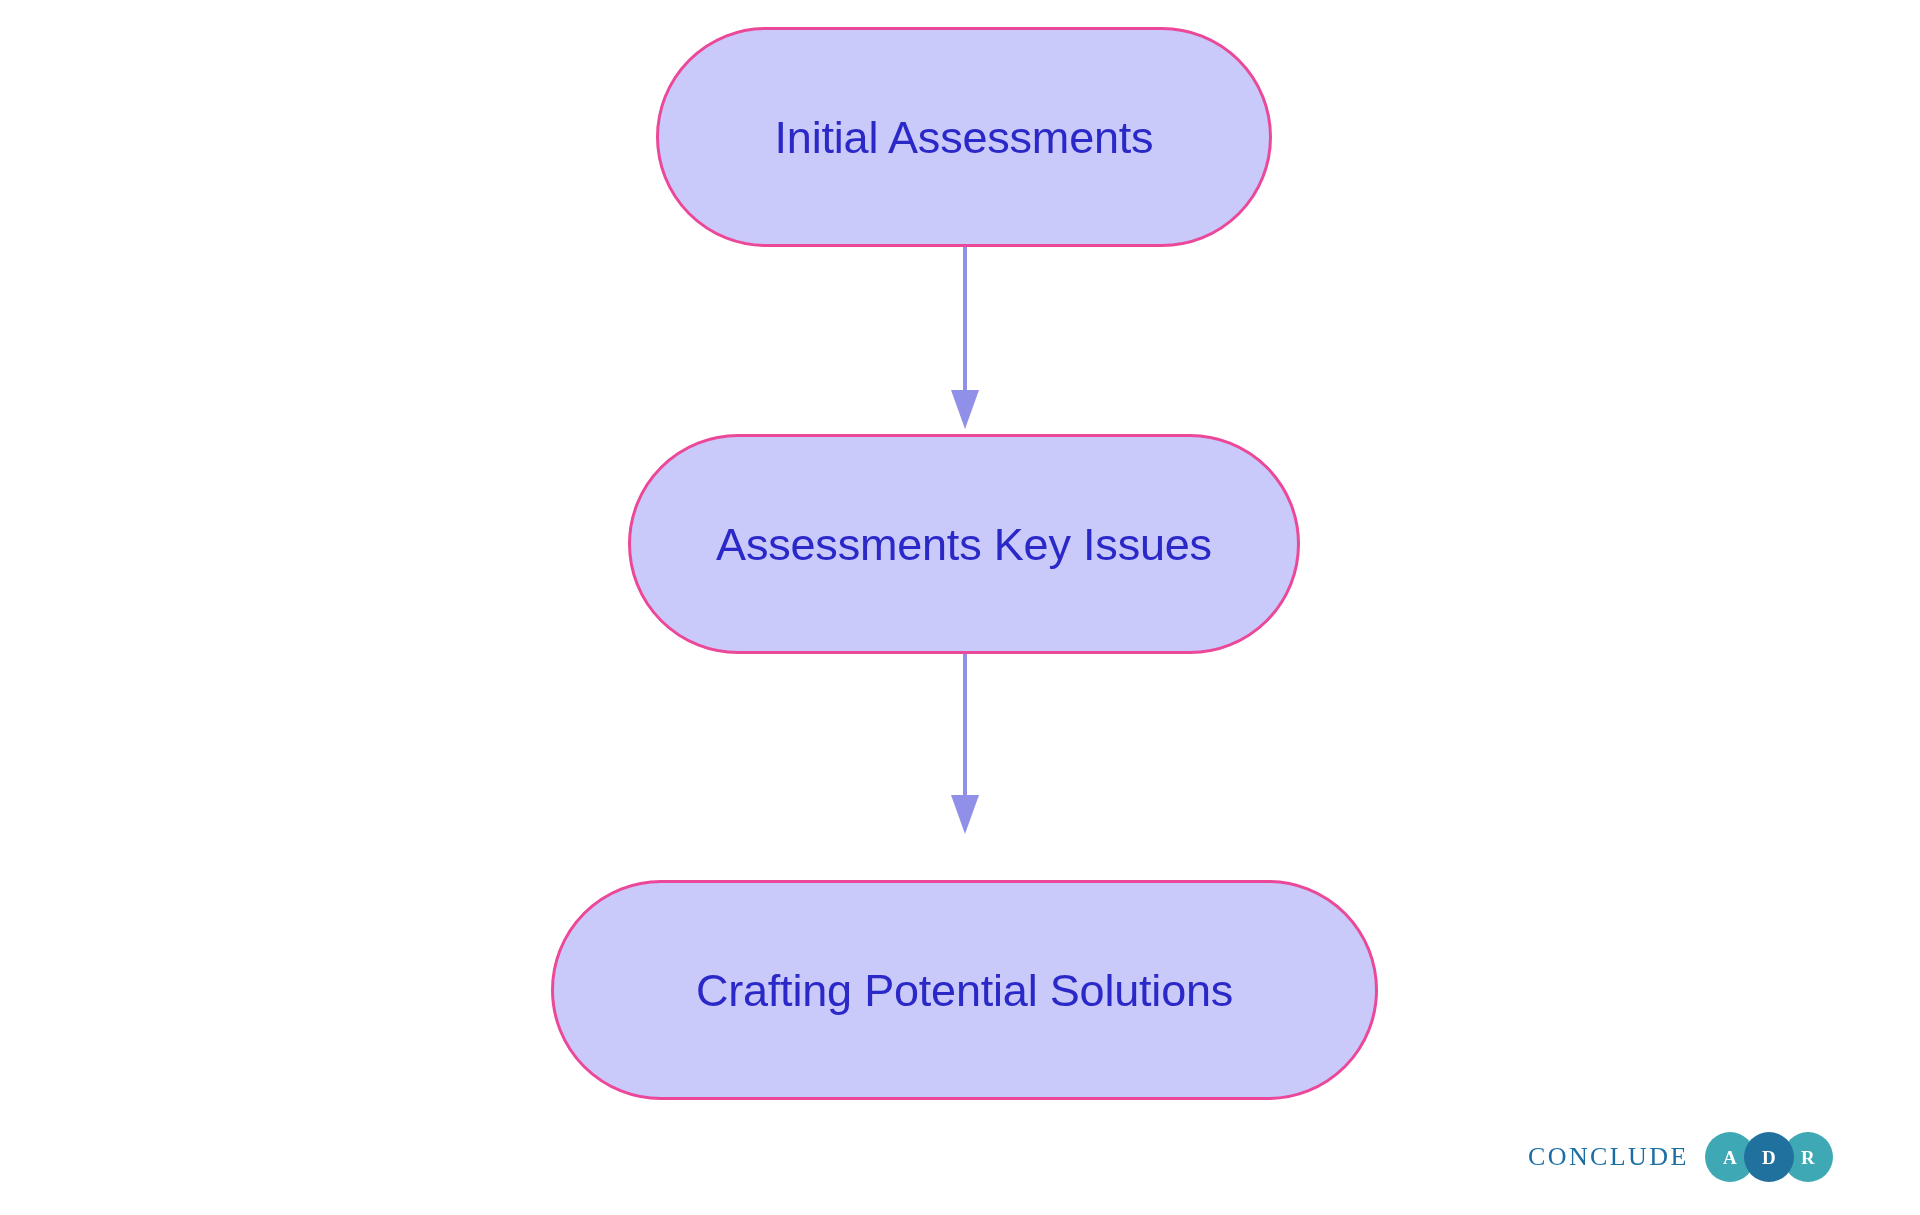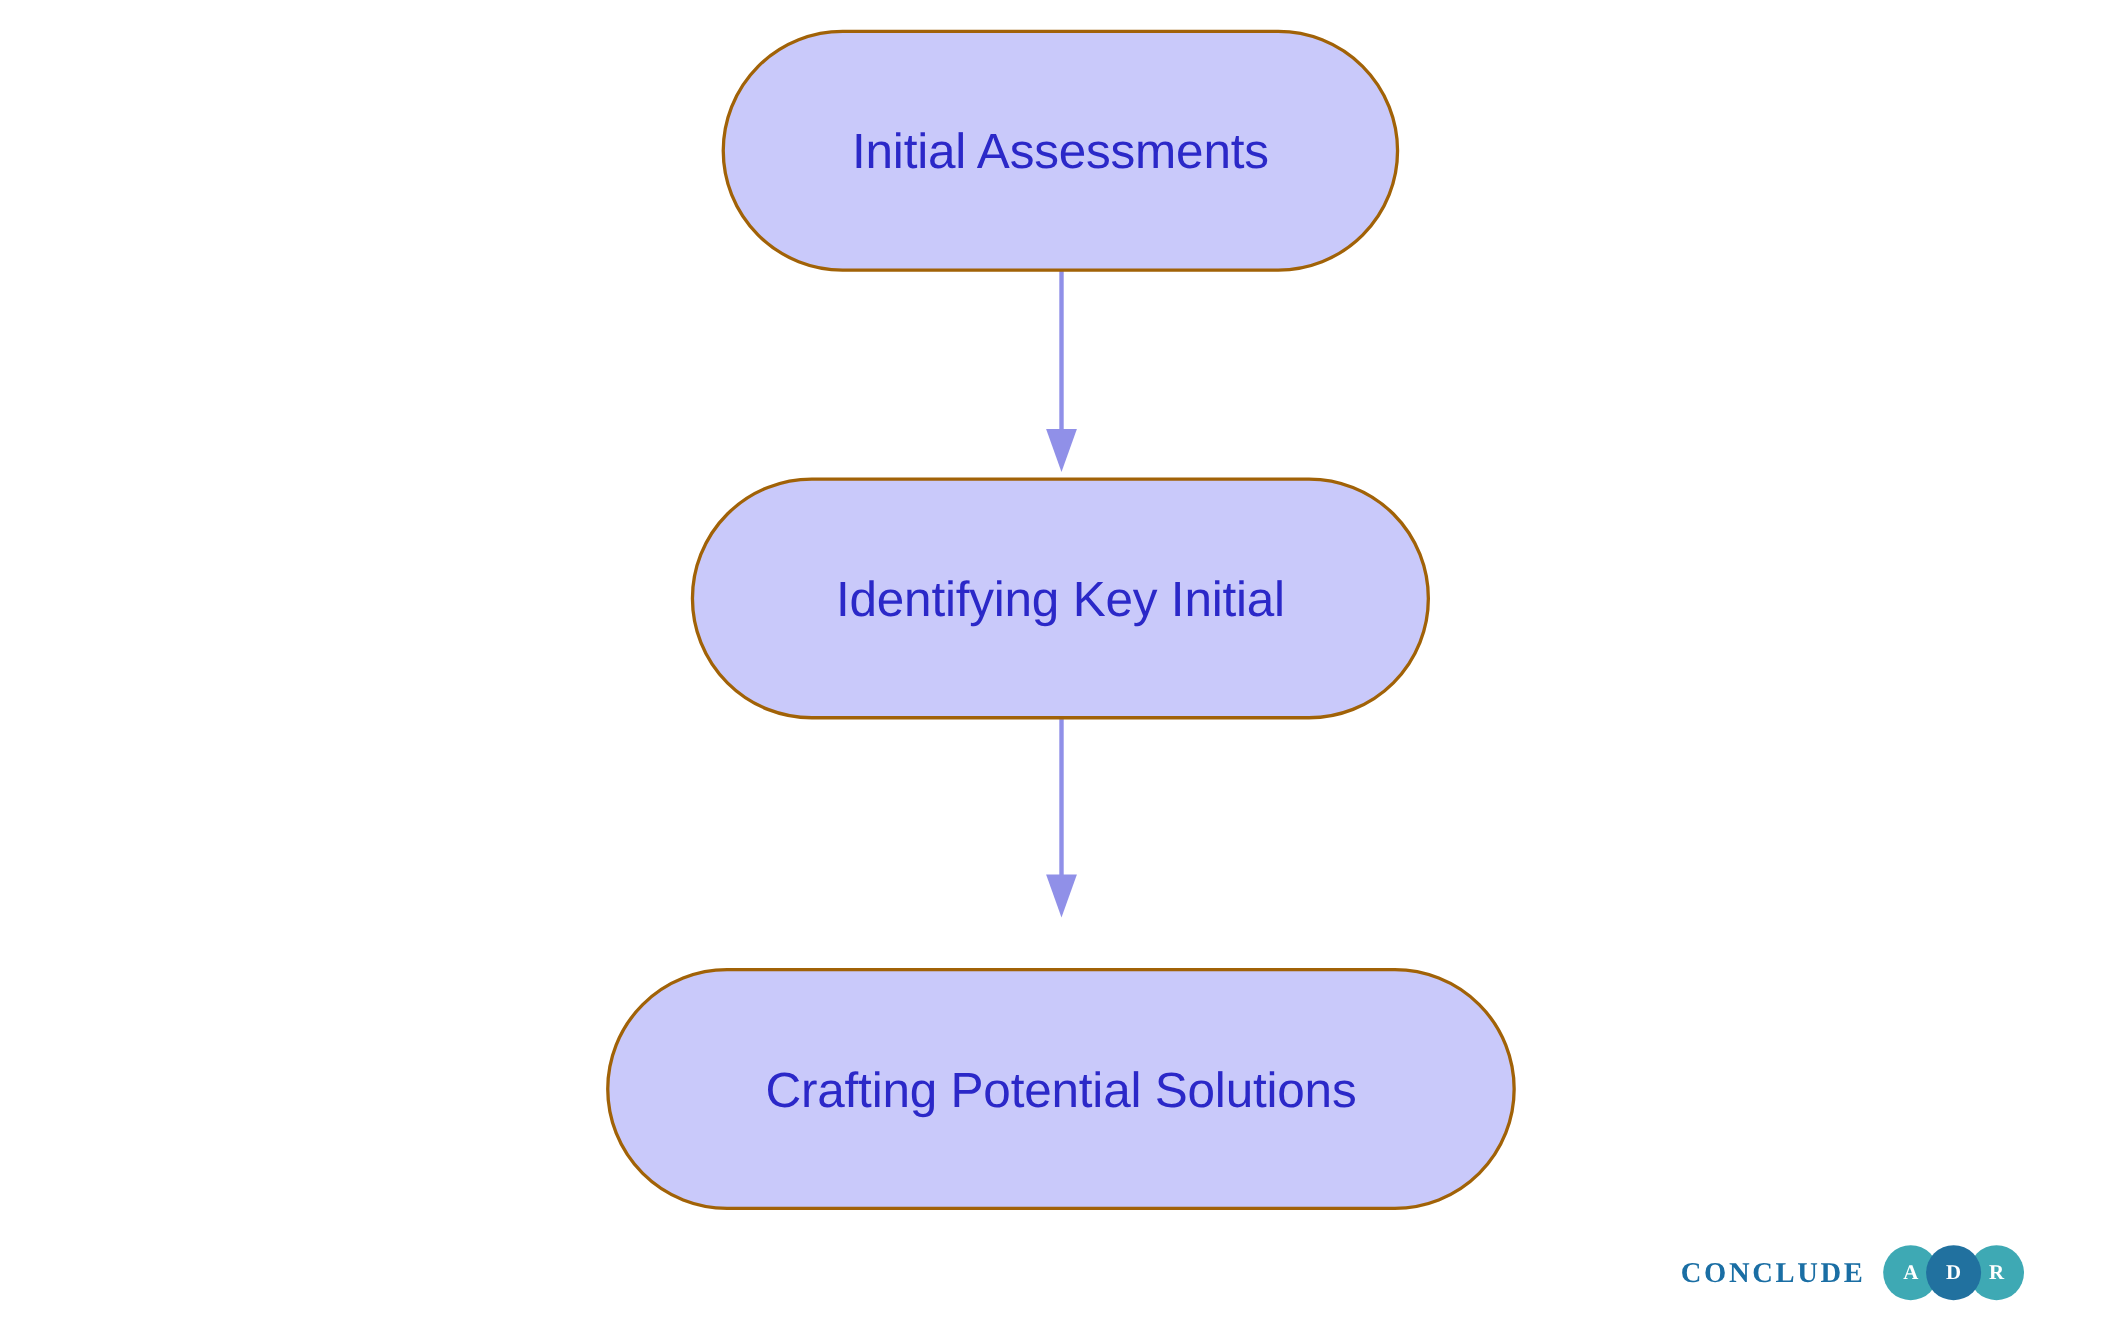--- a/index.html
+++ b/index.html
@@ -23,21 +23,21 @@
   }
 
   
   .flow-node {
     position: absolute;
     box-sizing: border-box;
     display: flex;
     align-items: center;
     justify-content: center;
     background: #c9c9fa;
-    border: 3px solid #a16207;
+    border: 3px solid #ec4899;
     border-radius: 112px;
     color: #2b28c8;
     font-family: "Liberation Sans", sans-serif;
     font-size: 45px;
     font-weight: 400;
     letter-spacing: -0.2px;
     line-height: 1;
     white-space: nowrap;
     user-select: none;
   }
@@ -89,21 +89,21 @@
     left: 1528px;
     top: 1128px;
     width: 320px;
     height: 58px;
     display: flex;
     align-items: center;
   }
   #brand-wordmark {
     font-family: "Liberation Serif", serif;
     font-size: 26px;
-    font-weight: 700;
+    font-weight: 400;
     letter-spacing: 2.4px;
     color: #1a6ea4;
     white-space: nowrap;
     line-height: 1;
   }
   #brand-circles {
     position: relative;
     margin-left: 16px;
     width: 128px;
     height: 50px;
@@ -152,21 +152,21 @@
   <svg id="connector-2" class="connector" viewBox="0 0 40 190" width="40" height="190" xmlns="http://www.w3.org/2000/svg" aria-hidden="true">
     <line x1="20" y1="0" x2="20" y2="146" stroke="#9090e8" stroke-width="4"></line>
     <polygon points="6,143 34,143 20,182" fill="#9090e8"></polygon>
   </svg>
 
   <div id="node-1" class="flow-node">
     <span class="node-label">Initial Assessments</span>
   </div>
 
   <div id="node-2" class="flow-node">
-    <span class="node-label">Identifying Key Initial</span>
+    <span class="node-label">Assessments Key Issues</span>
   </div>
 
   <div id="node-3" class="flow-node">
     <span class="node-label">Crafting Potential Solutions</span>
   </div>
 
   <div id="brand-logo">
     <span id="brand-wordmark">CONCLUDE</span>
     <div id="brand-circles">
       <span id="brand-circle-a" class="brand-circle">A</span>

